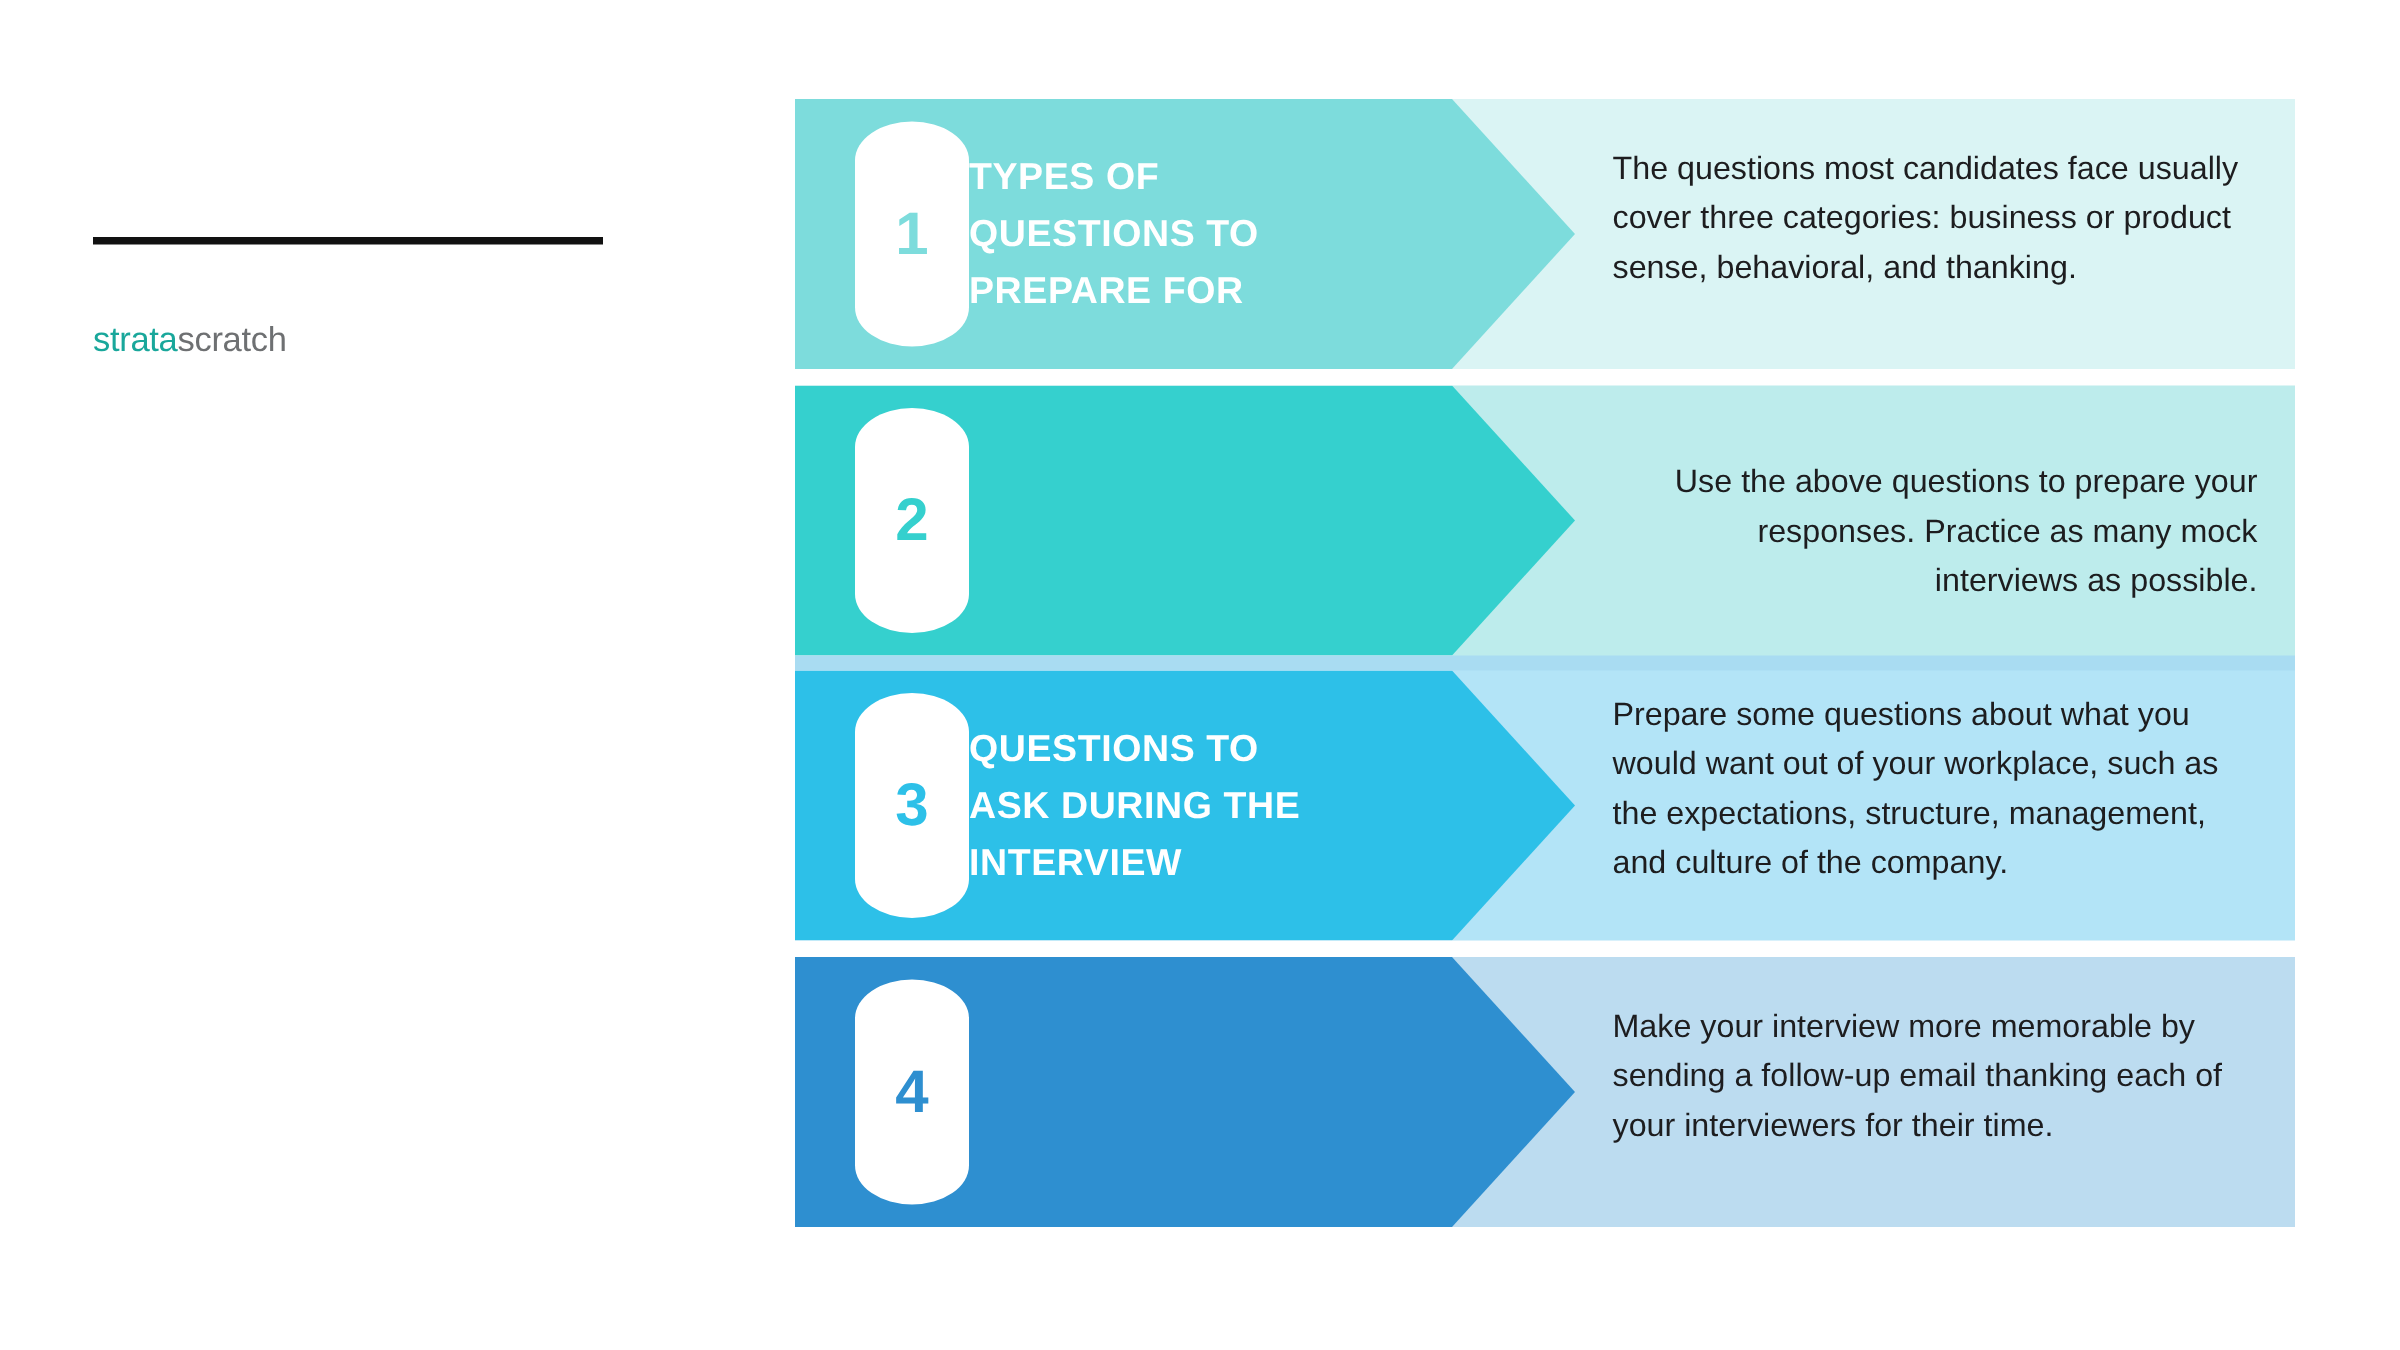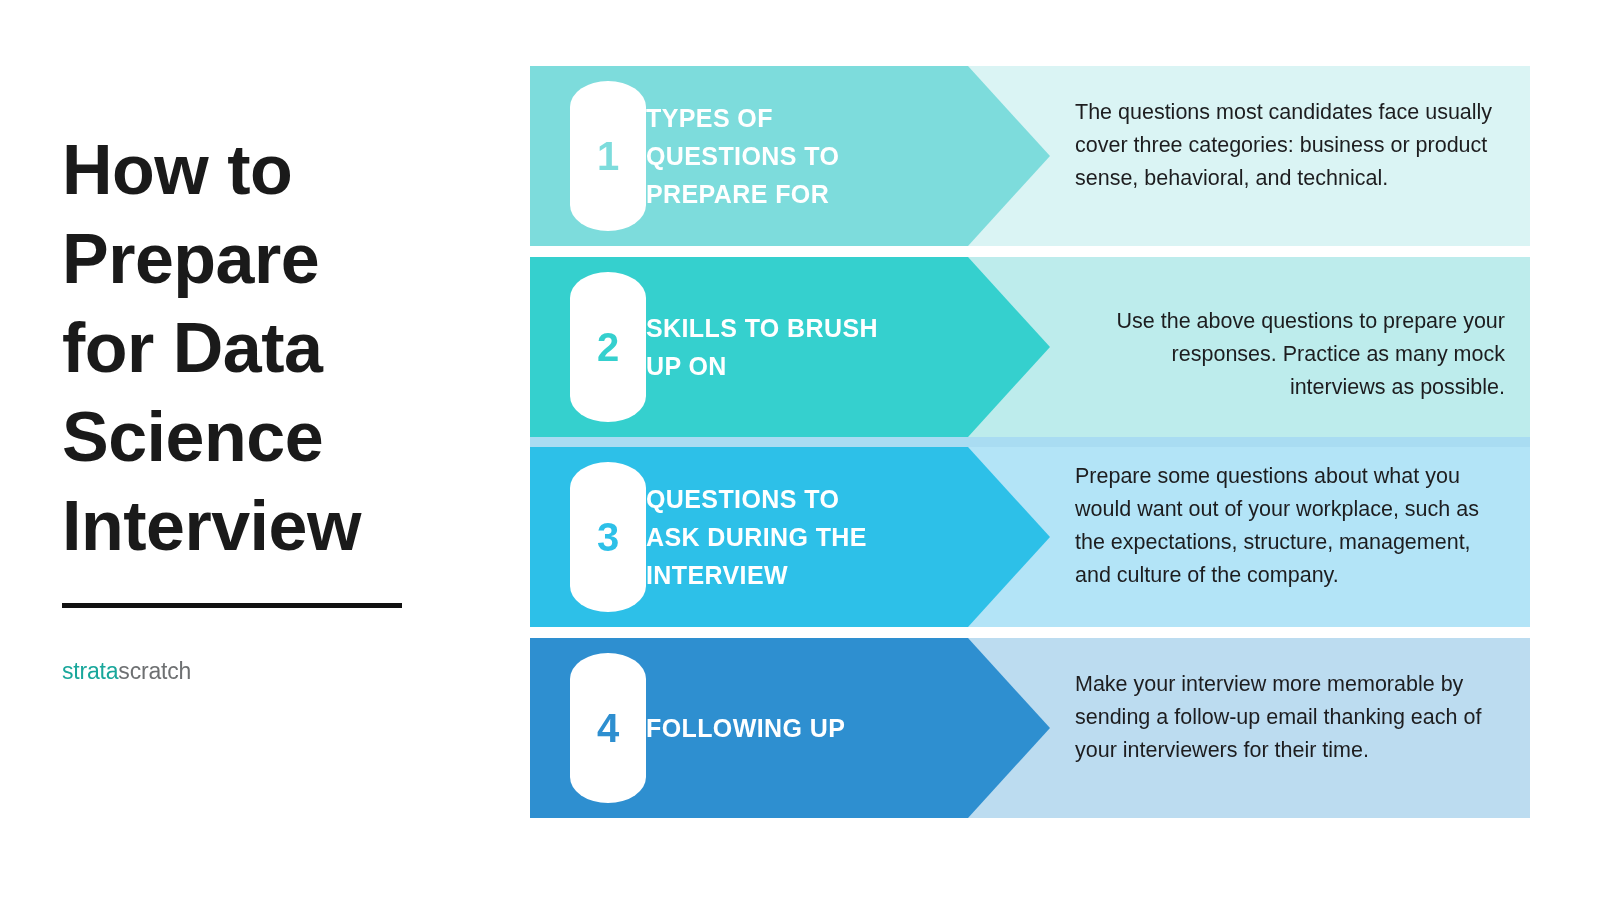--- a/index.html
+++ b/index.html
@@ -159,23 +159,20 @@
   #row-2 .step-desc { top: 48px; text-align: right; }
   #row-3 .step-desc { top: 13px; }
   #row-4 .step-desc { top: 30px; }
 </style>
 </head>
 <body>
 
 <div id="infographic">
 
   <div class="left-panel">
-    <h1 class="page-title">How to Prepare
-for Data Science
-Interview</h1>
     <div class="title-rule"></div>
     <div class="brand-logo">
       <span class="brand-a" style="color: rgb(25, 167, 155);">strata</span><span class="brand-b" style="color: rgb(110, 112, 114);">scratch</span>
     </div>
   </div>
 
   <div class="steps">
 
     <div class="connector-strip" style="background: rgb(169, 220, 242);"></div>
 
@@ -183,32 +180,30 @@
       <div class="band-light" style="background: rgb(218, 244, 244);"></div>
       <div class="band-arrow" style="background: rgb(125, 220, 220);"></div>
       <div class="step-inner">
         <div class="step-badge">
           <span class="step-number" style="color: rgb(125, 220, 220);">1</span>
         </div>
         <div class="step-title">TYPES OF
 QUESTIONS TO
 PREPARE FOR</div>
       </div>
-      <div class="step-desc">The questions most candidates face usually cover three categories: business or product sense, behavioral, and technical.</div>
+      <div class="step-desc">The questions most candidates face usually cover three categories: business or product sense, behavioral, and thanking.</div>
     </div>
 
     <div class="step-row" id="row-2">
       <div class="band-light" style="background: rgb(189, 236, 236);"></div>
       <div class="band-arrow" style="background: rgb(53, 208, 206);"></div>
       <div class="step-inner">
         <div class="step-badge">
           <span class="step-number" style="color: rgb(53, 208, 206);">2</span>
         </div>
-        <div class="step-title">SKILLS TO BRUSH
-UP ON</div>
       </div>
       <div class="step-desc">Use the above questions to prepare your responses. Practice as many mock interviews as possible.</div>
     </div>
 
     <div class="step-row" id="row-3">
       <div class="band-light" style="background: rgb(179, 228, 247);"></div>
       <div class="band-arrow" style="background: rgb(45, 192, 232);"></div>
       <div class="step-inner">
         <div class="step-badge">
           <span class="step-number" style="color: rgb(45, 192, 232);">3</span>
@@ -220,19 +215,18 @@
       <div class="step-desc">Prepare some questions about what you would want out of your workplace, such as the expectations, structure, management, and culture of the company.</div>
     </div>
 
     <div class="step-row" id="row-4">
       <div class="band-light" style="background: rgb(188, 220, 240);"></div>
       <div class="band-arrow" style="background: rgb(46, 143, 208);"></div>
       <div class="step-inner">
         <div class="step-badge">
           <span class="step-number" style="color: rgb(46, 143, 208);">4</span>
         </div>
-        <div class="step-title">FOLLOWING UP</div>
       </div>
       <div class="step-desc">Make your interview more memorable by sending a follow-up email thanking each of your interviewers for their time.</div>
     </div>
 
   </div>
 </div>
 
 </body></html>

